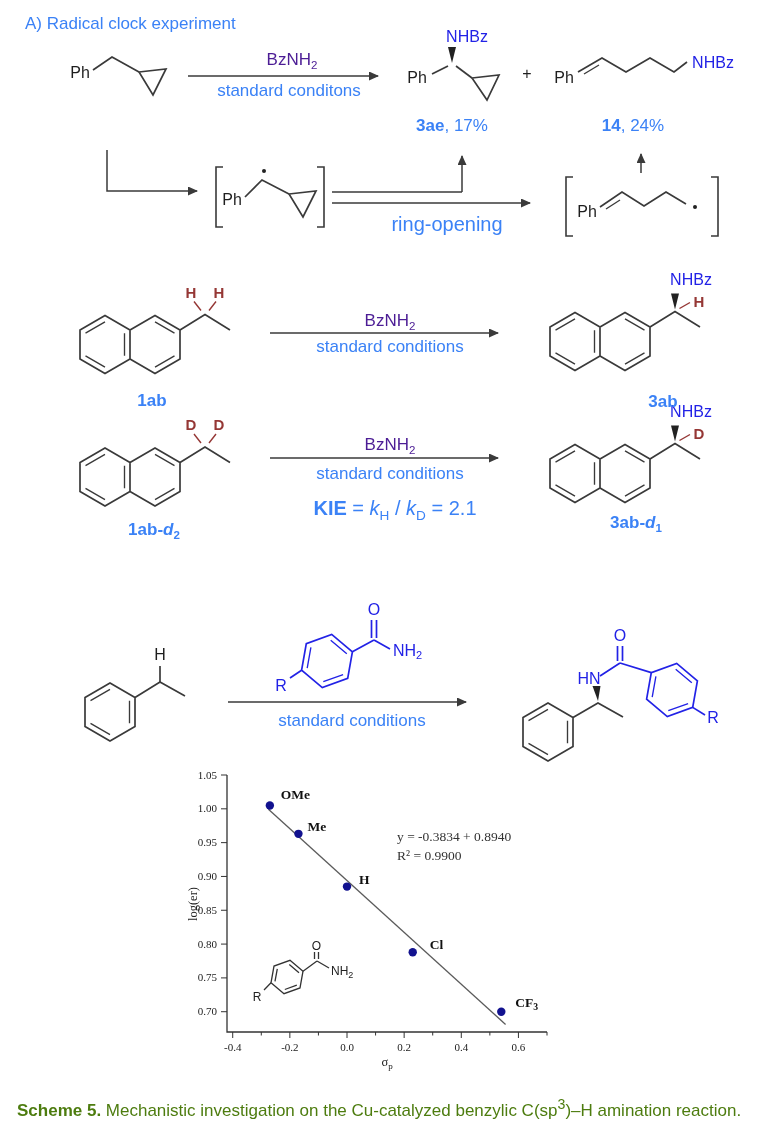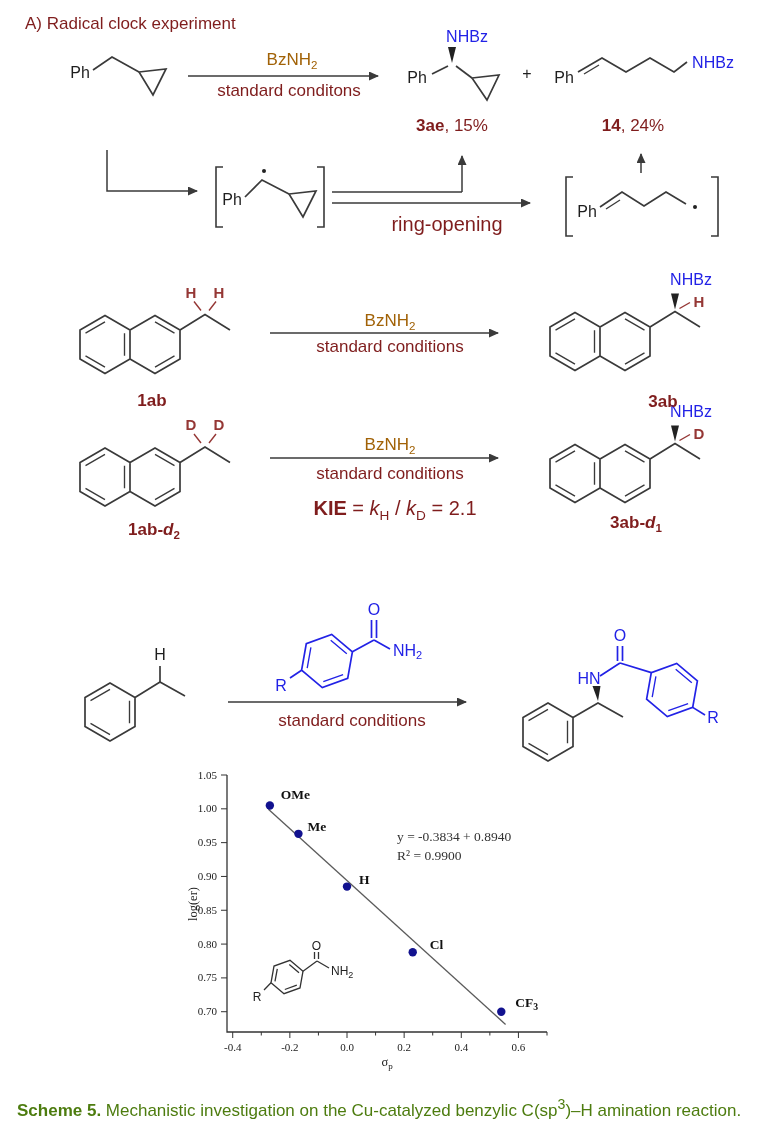--- a/index.html
+++ b/index.html
@@ -1,20 +1,20 @@
 <!DOCTYPE html>
 <html><head>
 <meta charset="utf-8">
 <style>
   html,body{margin:0;padding:0;background:#ffffff;}
   .page{position:relative;width:768px;height:1147px;background:#fff;overflow:hidden;
         font-family:"Liberation Sans",sans-serif;}
-  .t{position:absolute;font-family:"Liberation Sans",sans-serif;font-size:17px;color:#7f1d1d;white-space:nowrap;}
+  .t{position:absolute;font-family:"Liberation Sans",sans-serif;font-size:17px;color:#3b82f6;white-space:nowrap;}
   .ctr{transform:translateX(-50%);}
-  .blue{color:#a16207;}
+  .blue{color:#4c1d95;}
   .bold{font-weight:700;}
   .sm{font-size:20px;}
   .t sub{font-size:68%;}
   .caption{position:absolute;left:17px;top:1090px;width:736px;font-size:17px;line-height:28px;
            color:#4d7c0f;text-align:justify;white-space:normal;}
   svg.art{position:absolute;left:0;top:0;}
   .bond{stroke:#3a3a3a;stroke-width:1.7;fill:none;}
   .bondb{stroke:#2222e6;stroke-width:1.7;fill:none;}
   .bondm{stroke:#953735;stroke-width:1.4;fill:none;}
   .thin{stroke-width:1.35;}
@@ -212,21 +212,21 @@
         <text x="397" y="841" font-family="&quot;Liberation Serif&quot;,&quot;DejaVu Serif&quot;,serif" font-size="13.5" fill="#333">y = -0.3834 + 0.8940</text>
         <text x="397" y="859.5" font-family="&quot;Liberation Serif&quot;,&quot;DejaVu Serif&quot;,serif" font-size="13.5" fill="#333">R² = 0.9900</text>
         <text x="197" y="904" text-anchor="middle" font-family="&quot;Liberation Serif&quot;,&quot;DejaVu Serif&quot;,serif" font-size="12.5" fill="#222" transform="rotate(-90 197 904)">log(er)</text>
         <text x="387" y="1066" text-anchor="middle" font-family="&quot;Liberation Serif&quot;,&quot;DejaVu Serif&quot;,serif" font-size="12.5" fill="#222"><tspan>σ</tspan><tspan dy="3" font-size="72%">p</tspan></text>
       </g>
   </svg>
 
   <div class="t" style="left:25px;top:14px;">A) Radical clock experiment</div>
   <div class="t blue ctr" style="left:292px;top:50px;"><span>BzNH</span><sub>2</sub></div>
   <div class="t ctr" style="left:289px;top:81px;">standard conditons</div>
-  <div class="t ctr" style="left:452px;top:116px;"><span class="bold">3ae</span><span>, 15%</span></div>
+  <div class="t ctr" style="left:452px;top:116px;"><span class="bold">3ae</span><span>, 17%</span></div>
   <div class="t ctr" style="left:633px;top:116px;"><span class="bold">14</span><span>, 24%</span></div>
   <div class="t ctr sm" style="left:447px;top:213px;">ring-opening</div>
 
   <div class="t blue ctr" style="left:390px;top:311px;"><span>BzNH</span><sub>2</sub></div>
   <div class="t ctr" style="left:390px;top:337px;">standard conditions</div>
   <div class="t ctr bold" style="left:152px;top:391px;">1ab</div>
   <div class="t ctr bold" style="left:663px;top:385px;margin-top:7px;">3ab</div>
   <div class="t blue ctr" style="left:390px;top:435px;"><span>BzNH</span><sub>2</sub></div>
   <div class="t ctr" style="left:390px;top:464px;">standard conditions</div>
   <div class="t ctr sm" style="left:395px;top:497px;"><span class="bold">KIE</span><span> = </span><i>k</i><sub>H</sub><span> / </span><i>k</i><sub>D</sub><span> = 2.1</span></div>

